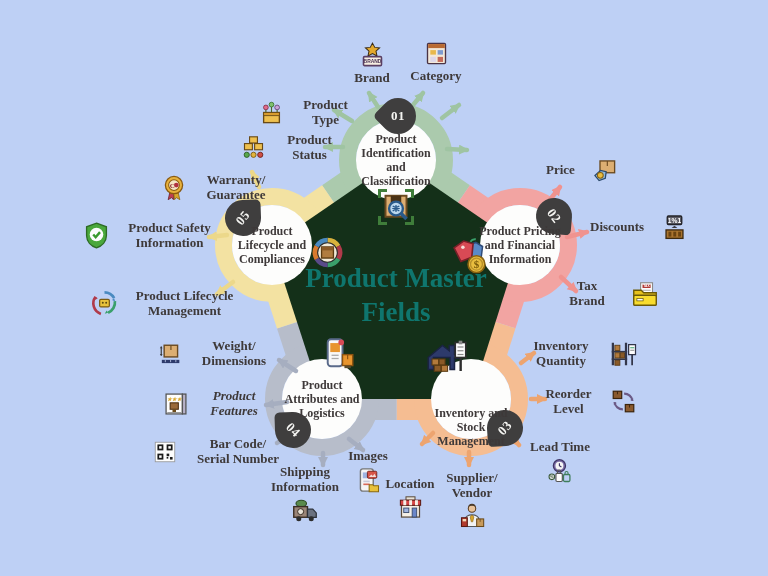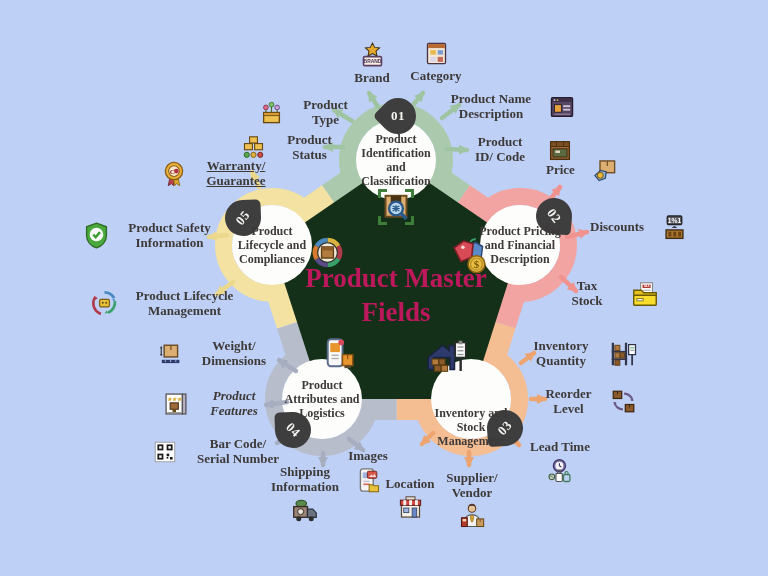--- a/index.html
+++ b/index.html
@@ -30,42 +30,42 @@
   #sat-leadtime{left:520px;top:440px;width:80px;}
   #sat-supplier{left:434px;top:471px;width:76px;}
   #sat-location{left:374px;top:441px;width:72px;margin-top:36px;}
   #sat-images{left:334px;top:449px;width:68px;}
   #sat-shipping{left:260px;top:465px;width:90px;}
   #sat-barcode{left:152px;top:437px;width:130px;}
   #sat-features{left:162px;top:389px;width:100px;font-style:italic;}
   #sat-weight{left:156px;top:339px;width:112px;align-items:center;}
   #sat-safety{left:82px;top:221px;width:130px;}
   #sat-lifeinfo{left:90px;top:289px;width:144px;}
-  #sat-warranty{left:160px;top:159px;width:108px;text-decoration:underline;}
+  #sat-warranty{left:160px;top:173px;width:108px;}
   
   .clabel{position:absolute;display:flex;align-items:center;justify-content:center;
           text-align:center;font-weight:bold;font-size:12px;line-height:1.18;}
   #lbl-01{left:352px;top:124px;width:88px;height:72px;}
   #lbl-02{left:476px;top:211px;width:88px;height:68px;}
   #lbl-03{left:427px;top:371px;width:88px;height:56px;margin-top:28px;}
   #lbl-04{left:278px;top:371px;width:88px;height:56px;}
   #lbl-05{left:228px;top:211px;width:88px;height:68px;}
   
   .badge{position:absolute;width:36px;height:36px;background:#3f3e3e;
          border-radius:50% 50% 50% 14%;
          display:flex;align-items:center;justify-content:center;}
   .badge span{color:#f5f5f2;font-size:13px;font-weight:bold;letter-spacing:.5px;}
   #b01{left:380px;top:98px;transform:rotate(45deg);}  #b01 span{transform:rotate(-45deg);}
   #b02{left:536px;top:198px;transform:rotate(-85deg);} #b02 span{transform:rotate(138deg);}
   #b03{left:487px;top:410px;transform:rotate(-4deg);}  #b03 span{transform:rotate(-44deg);}
   #b04{left:275px;top:412px;transform:rotate(88deg);}  #b04 span{transform:rotate(-44deg);}
   #b05{left:225px;top:200px;transform:rotate(178deg);} #b05 span{transform:rotate(132deg);}
   
   #title{position:absolute;left:276px;top:262px;width:240px;text-align:center;
-         color:#be185d;font-size:27px;font-weight:bold;line-height:1.25;}
+         color:#0f766e;font-size:27px;font-weight:bold;line-height:1.25;}
   .inner-ic{position:absolute;}
   #ic-ident{left:375px;top:186px;}
   #ic-pricing{left:450px;top:237px;}
   #ic-inventory{left:426px;top:338px;}
   #ic-attrib{left:320px;top:336px;}
   #ic-lifecycle{left:309px;top:234px;}
 </style>
 </head>
 <body>
 
@@ -413,21 +413,21 @@
       <span>03</span>
     </div>
   <div class="badge" id="b04">
       <span>04</span>
     </div>
   <div class="badge" id="b05">
       <span>05</span>
     </div>
 
   <div class="clabel" id="lbl-01">Product Identification and Classification</div>
-  <div class="clabel" id="lbl-02">Product Pricing and Financial Description</div>
+  <div class="clabel" id="lbl-02">Product Pricing and Financial Information</div>
   <div class="clabel" id="lbl-03">Inventory and Stock Management</div>
   <div class="clabel" id="lbl-04">Product Attributes and Logistics</div>
   <div class="clabel" id="lbl-05">Product Lifecycle and Compliances</div>
 
   <div id="title">Product Master Fields</div>
 
   <div class="inner-ic" id="ic-ident"><svg width="42" height="42">
         <use href="#in-ident"></use>
       </svg></div>
   <div class="inner-ic" id="ic-pricing"><svg width="38" height="38">
@@ -460,47 +460,35 @@
         <use href="#i-ptype"></use>
       </svg>
     <span class="lbl">Product Type</span>
   </div>
   <div class="sat" id="sat-pstatus">
     <svg width="27" height="27">
         <use href="#i-pstatus"></use>
       </svg>
     <span class="lbl">Product Status</span>
   </div>
-  <div class="sat" id="sat-namedesc">
-    <span class="lbl">Product Name Description</span>
-    <svg width="28" height="28">
-        <use href="#i-namedesc"></use>
-      </svg>
-  </div>
-  <div class="sat" id="sat-idcode">
-    <span class="lbl">Product ID/ Code</span>
-    <svg width="28" height="28">
-        <use href="#i-idcode"></use>
-      </svg>
-  </div>
 
   <div class="sat" id="sat-price">
     <span class="lbl">Price</span>
     <svg width="27" height="27">
         <use href="#i-price"></use>
       </svg>
   </div>
   <div class="sat" id="sat-discounts">
     <span class="lbl">Discounts</span>
     <svg width="29" height="29">
         <use href="#i-discount"></use>
       </svg>
   </div>
   <div class="sat" id="sat-taxcode">
-    <span class="lbl">Tax Stock</span>
+    <span class="lbl">Tax Brand</span>
     <svg width="30" height="30">
         <use href="#i-taxcode"></use>
       </svg>
   </div>
 
   <div class="sat" id="sat-invqty">
     <span class="lbl">Inventory Quantity</span>
     <svg width="30" height="30">
         <use href="#i-invqty"></use>
       </svg>

